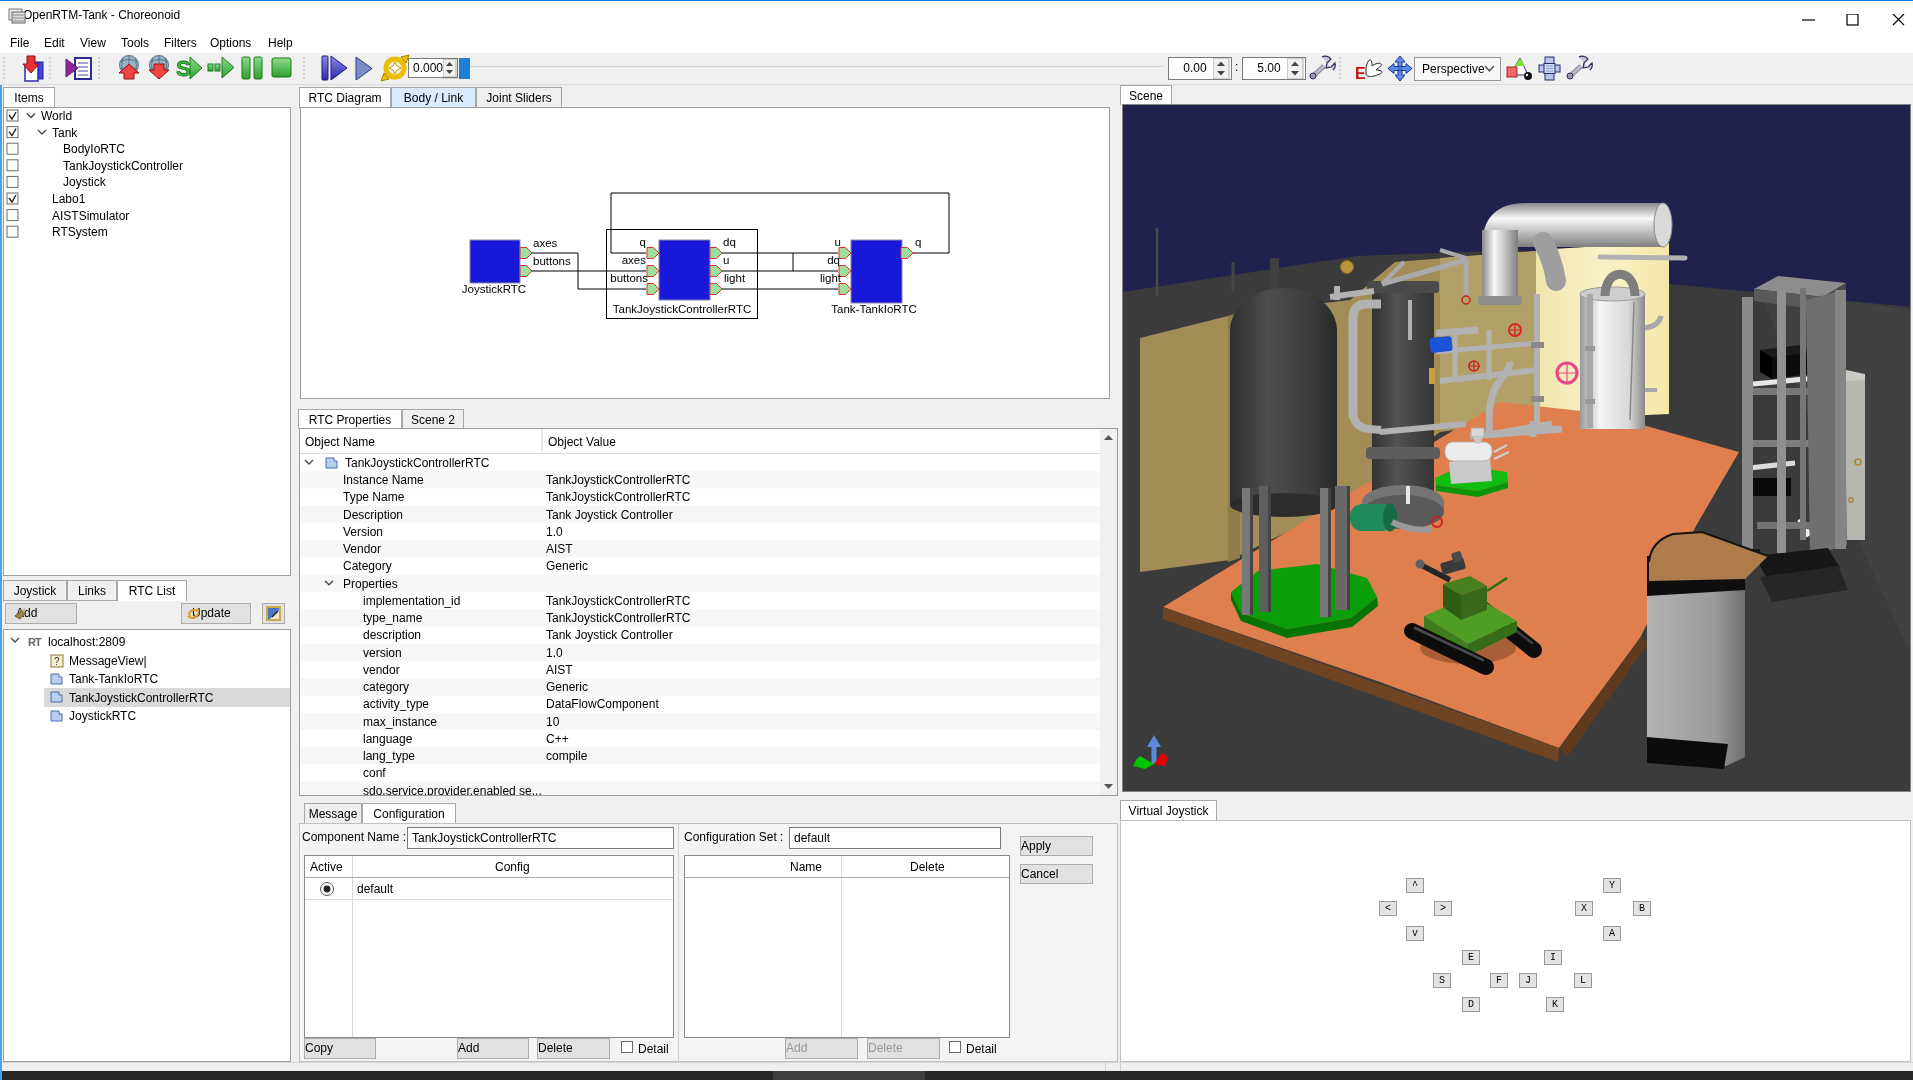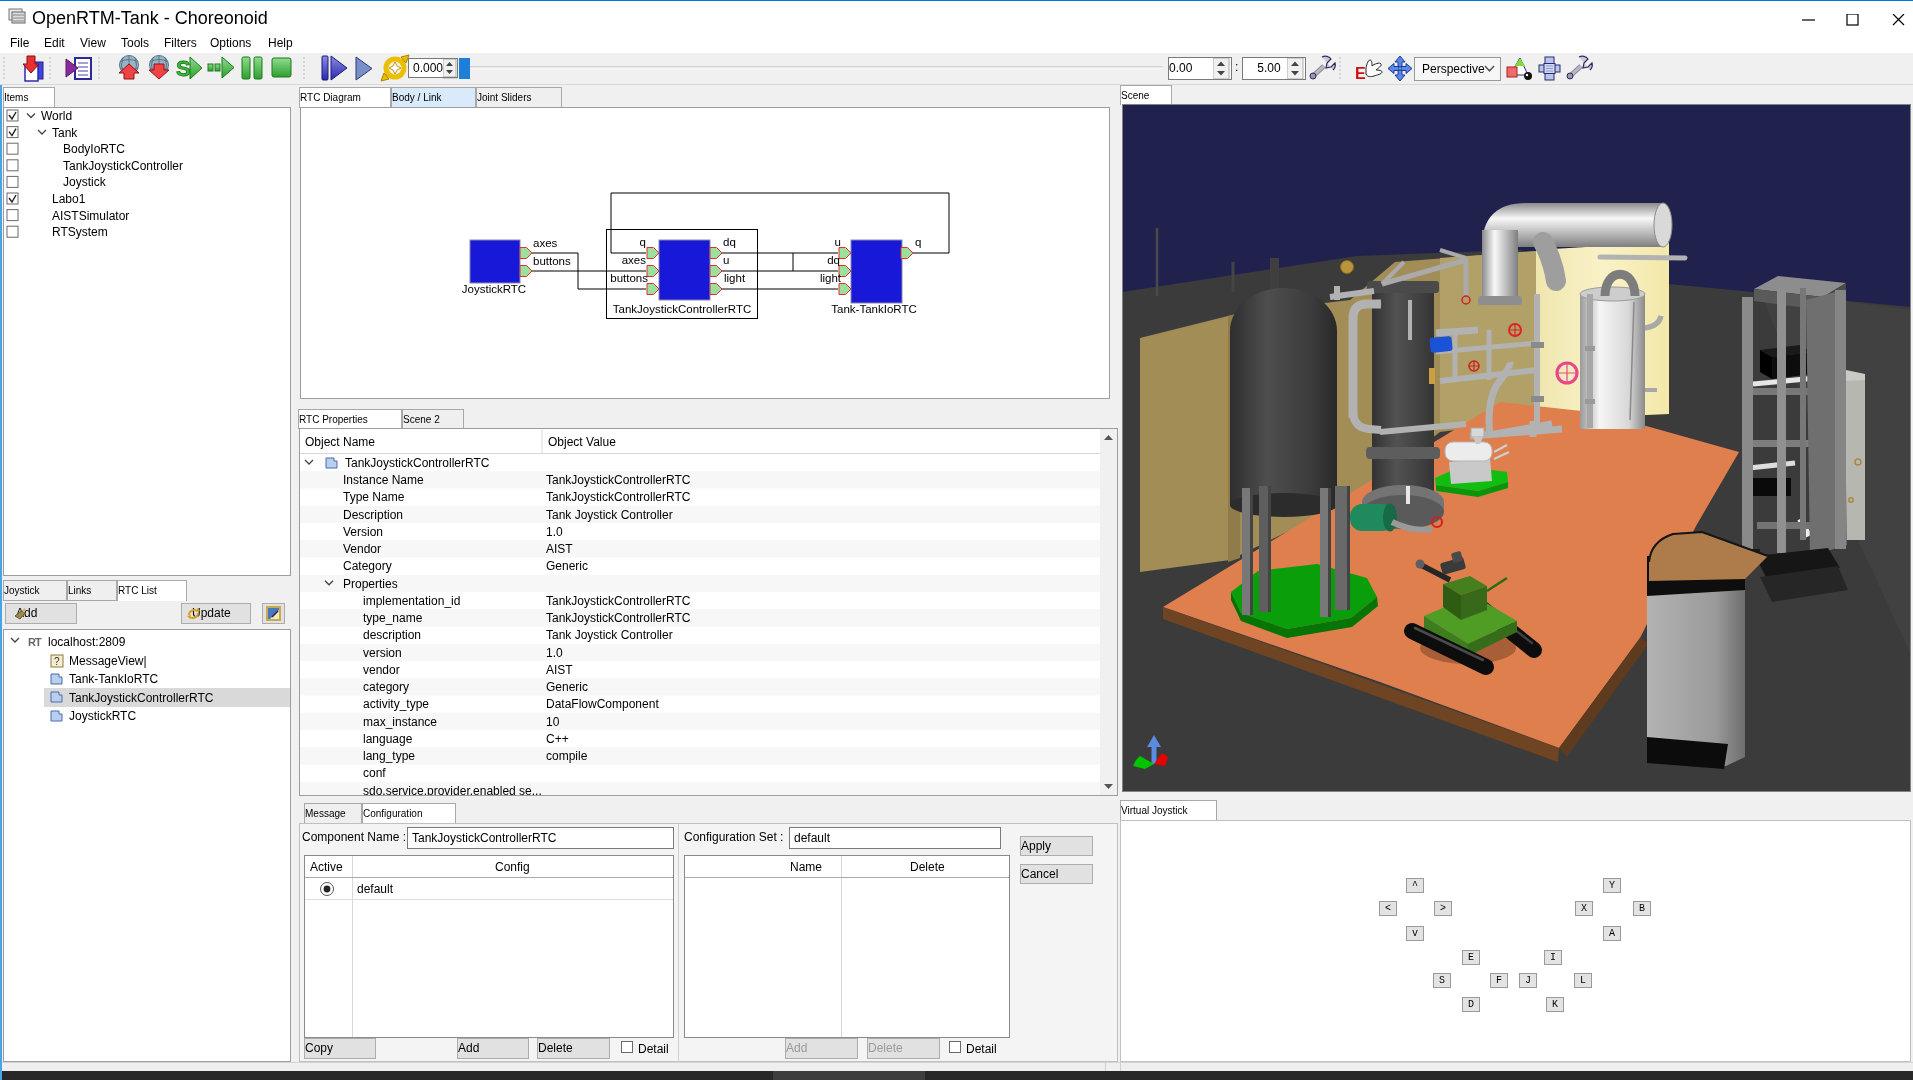--- a/index.html
+++ b/index.html
@@ -1,23 +1,23 @@
 <!DOCTYPE html>
 <html><head><meta charset="utf-8"><style>
 *{box-sizing:border-box;margin:0;padding:0}
 html,body{width:1913px;height:1080px;overflow:hidden}
 body{font-family:"Liberation Sans",sans-serif;background:#f0f0f0;position:relative;font-size:12px;color:#000}
 .abs{position:absolute}
 #titlebar{left:0;top:0;width:1913px;height:32px;background:#fff;border-top:1px solid #0078d7}
-#title{left:32px;top:8px;font-size:18px}
+#title{left:23px;top:8px;font-size:12px}
 #menubar{left:0;top:32px;width:1913px;height:21px;background:#fff}
 .menu{position:absolute;top:36px;font-size:12px}
 #toolbar{left:0;top:53px;width:1913px;height:32px;background:#f0f0f0;border-bottom:1px solid #d9d9d9}
 .panel{position:absolute;background:#fff;border:1px solid #9d9d9d}
-.tab{position:absolute;font-size:10px;text-align:left;border:1px solid #a8a8a8;background:#efefef;line-height:20px}
+.tab{position:absolute;font-size:12px;text-align:center;border:1px solid #a8a8a8;background:#efefef;line-height:20px}
 .tab.sel{background:#fff;border-bottom:none}
 .spin{position:absolute;background:#fff;border:1px solid #7a7a7a;font-size:12px}
 .btn{position:absolute;background:#e1e1e1;border:1px solid #adadad;text-align:left;font-size:12px}
 .key{position:absolute;width:18px;height:15px;background:#e3e3e3;border:1px solid #9a9a9a;font-size:10px;text-align:center;line-height:13px;font-family:"Liberation Mono",monospace}
 .ck{position:absolute;width:12px;height:12px;border:1px solid #6a6a6a;background:#fff}
 .tx{position:absolute;font-size:12px;white-space:nowrap}
 </style></head>
 <body>
 
 <div class="abs" style="left:0;top:85px;width:2px;height:995px;background:#4aa2e8;z-index:50"></div>
@@ -141,21 +141,21 @@
       <rect x="1544" y="10.5" width="11" height="10" fill="#d0daf4"></rect>
       <path d="M1546 13h7M1546 15.5h7M1546 18h7" stroke="#7a8ac0" stroke-width="0.8"></path>
     </g>
 </svg>
 <div class="spin" style="left:408px;top:58px;width:50px;height:20px;line-height:18px;padding-left:4px">0.000</div>
 <svg class="abs" style="left:443px;top:59px" width="14" height="18">
     <rect x="0" y="0" width="13" height="18" fill="#f0f0f0" stroke="#adadad"></rect>
     <path d="M3 7l3.5-4L10 7z" fill="#444"></path>
     <path d="M3 11l3.5 4 3.5-4z" fill="#444"></path>
   </svg>
-<div class="spin" style="left:1168px;top:57px;width:64px;height:23px;line-height:21px;">0.00&nbsp;&nbsp;&nbsp;</div>
+<div class="spin" style="left:1168px;top:57px;width:64px;height:23px;line-height:21px;text-align:center">0.00&nbsp;&nbsp;&nbsp;</div>
 <svg class="abs" style="left:1213px;top:58px" width="17" height="21">
     <rect x="0" y="0" width="16" height="21" fill="#f0f0f0" stroke="#adadad"></rect>
     <path d="M4 8l4-4.5L12 8z" fill="#444"></path>
     <path d="M4 13l4 4.5 4-4.5z" fill="#444"></path>
   </svg>
 <div class="abs" style="left:1235px;top:60px">:</div>
 <div class="spin" style="left:1242px;top:57px;width:64px;height:23px;line-height:21px;text-align:center">5.00&nbsp;&nbsp;&nbsp;</div>
 <svg class="abs" style="left:1287px;top:58px" width="17" height="21">
     <rect x="0" y="0" width="16" height="21" fill="#f0f0f0" stroke="#adadad"></rect>
     <path d="M4 8l4-4.5L12 8z" fill="#444"></path>

